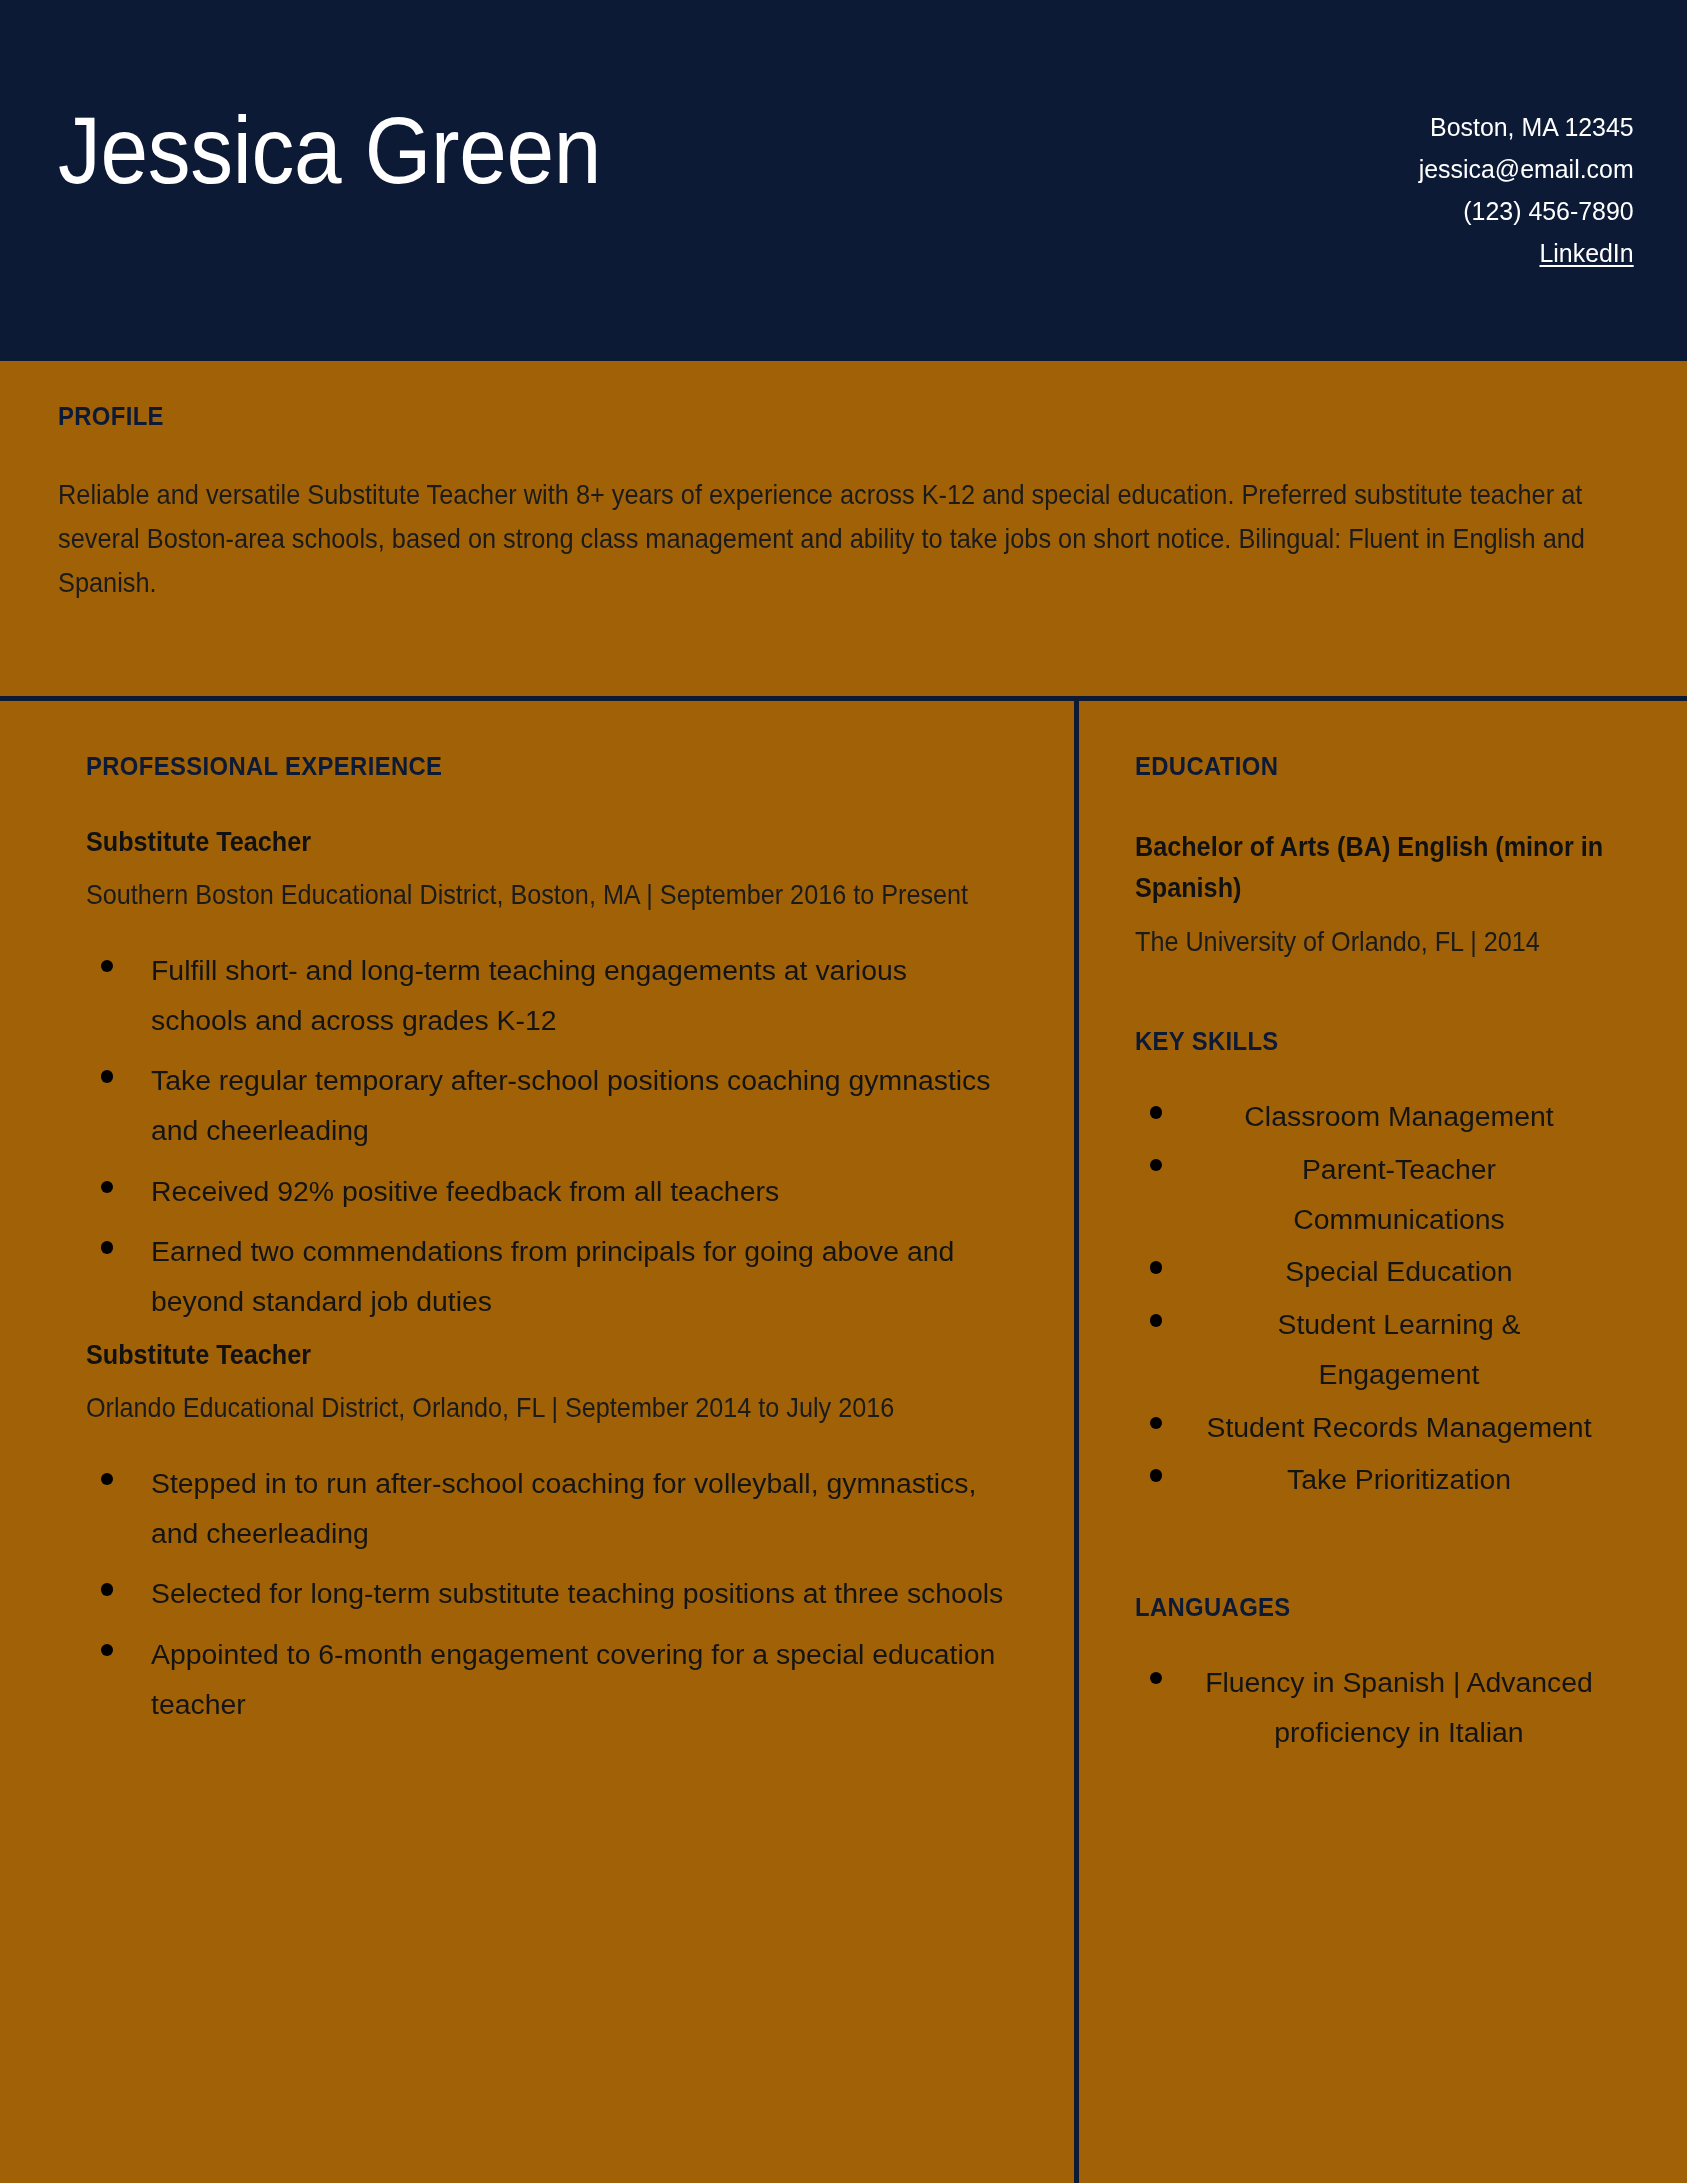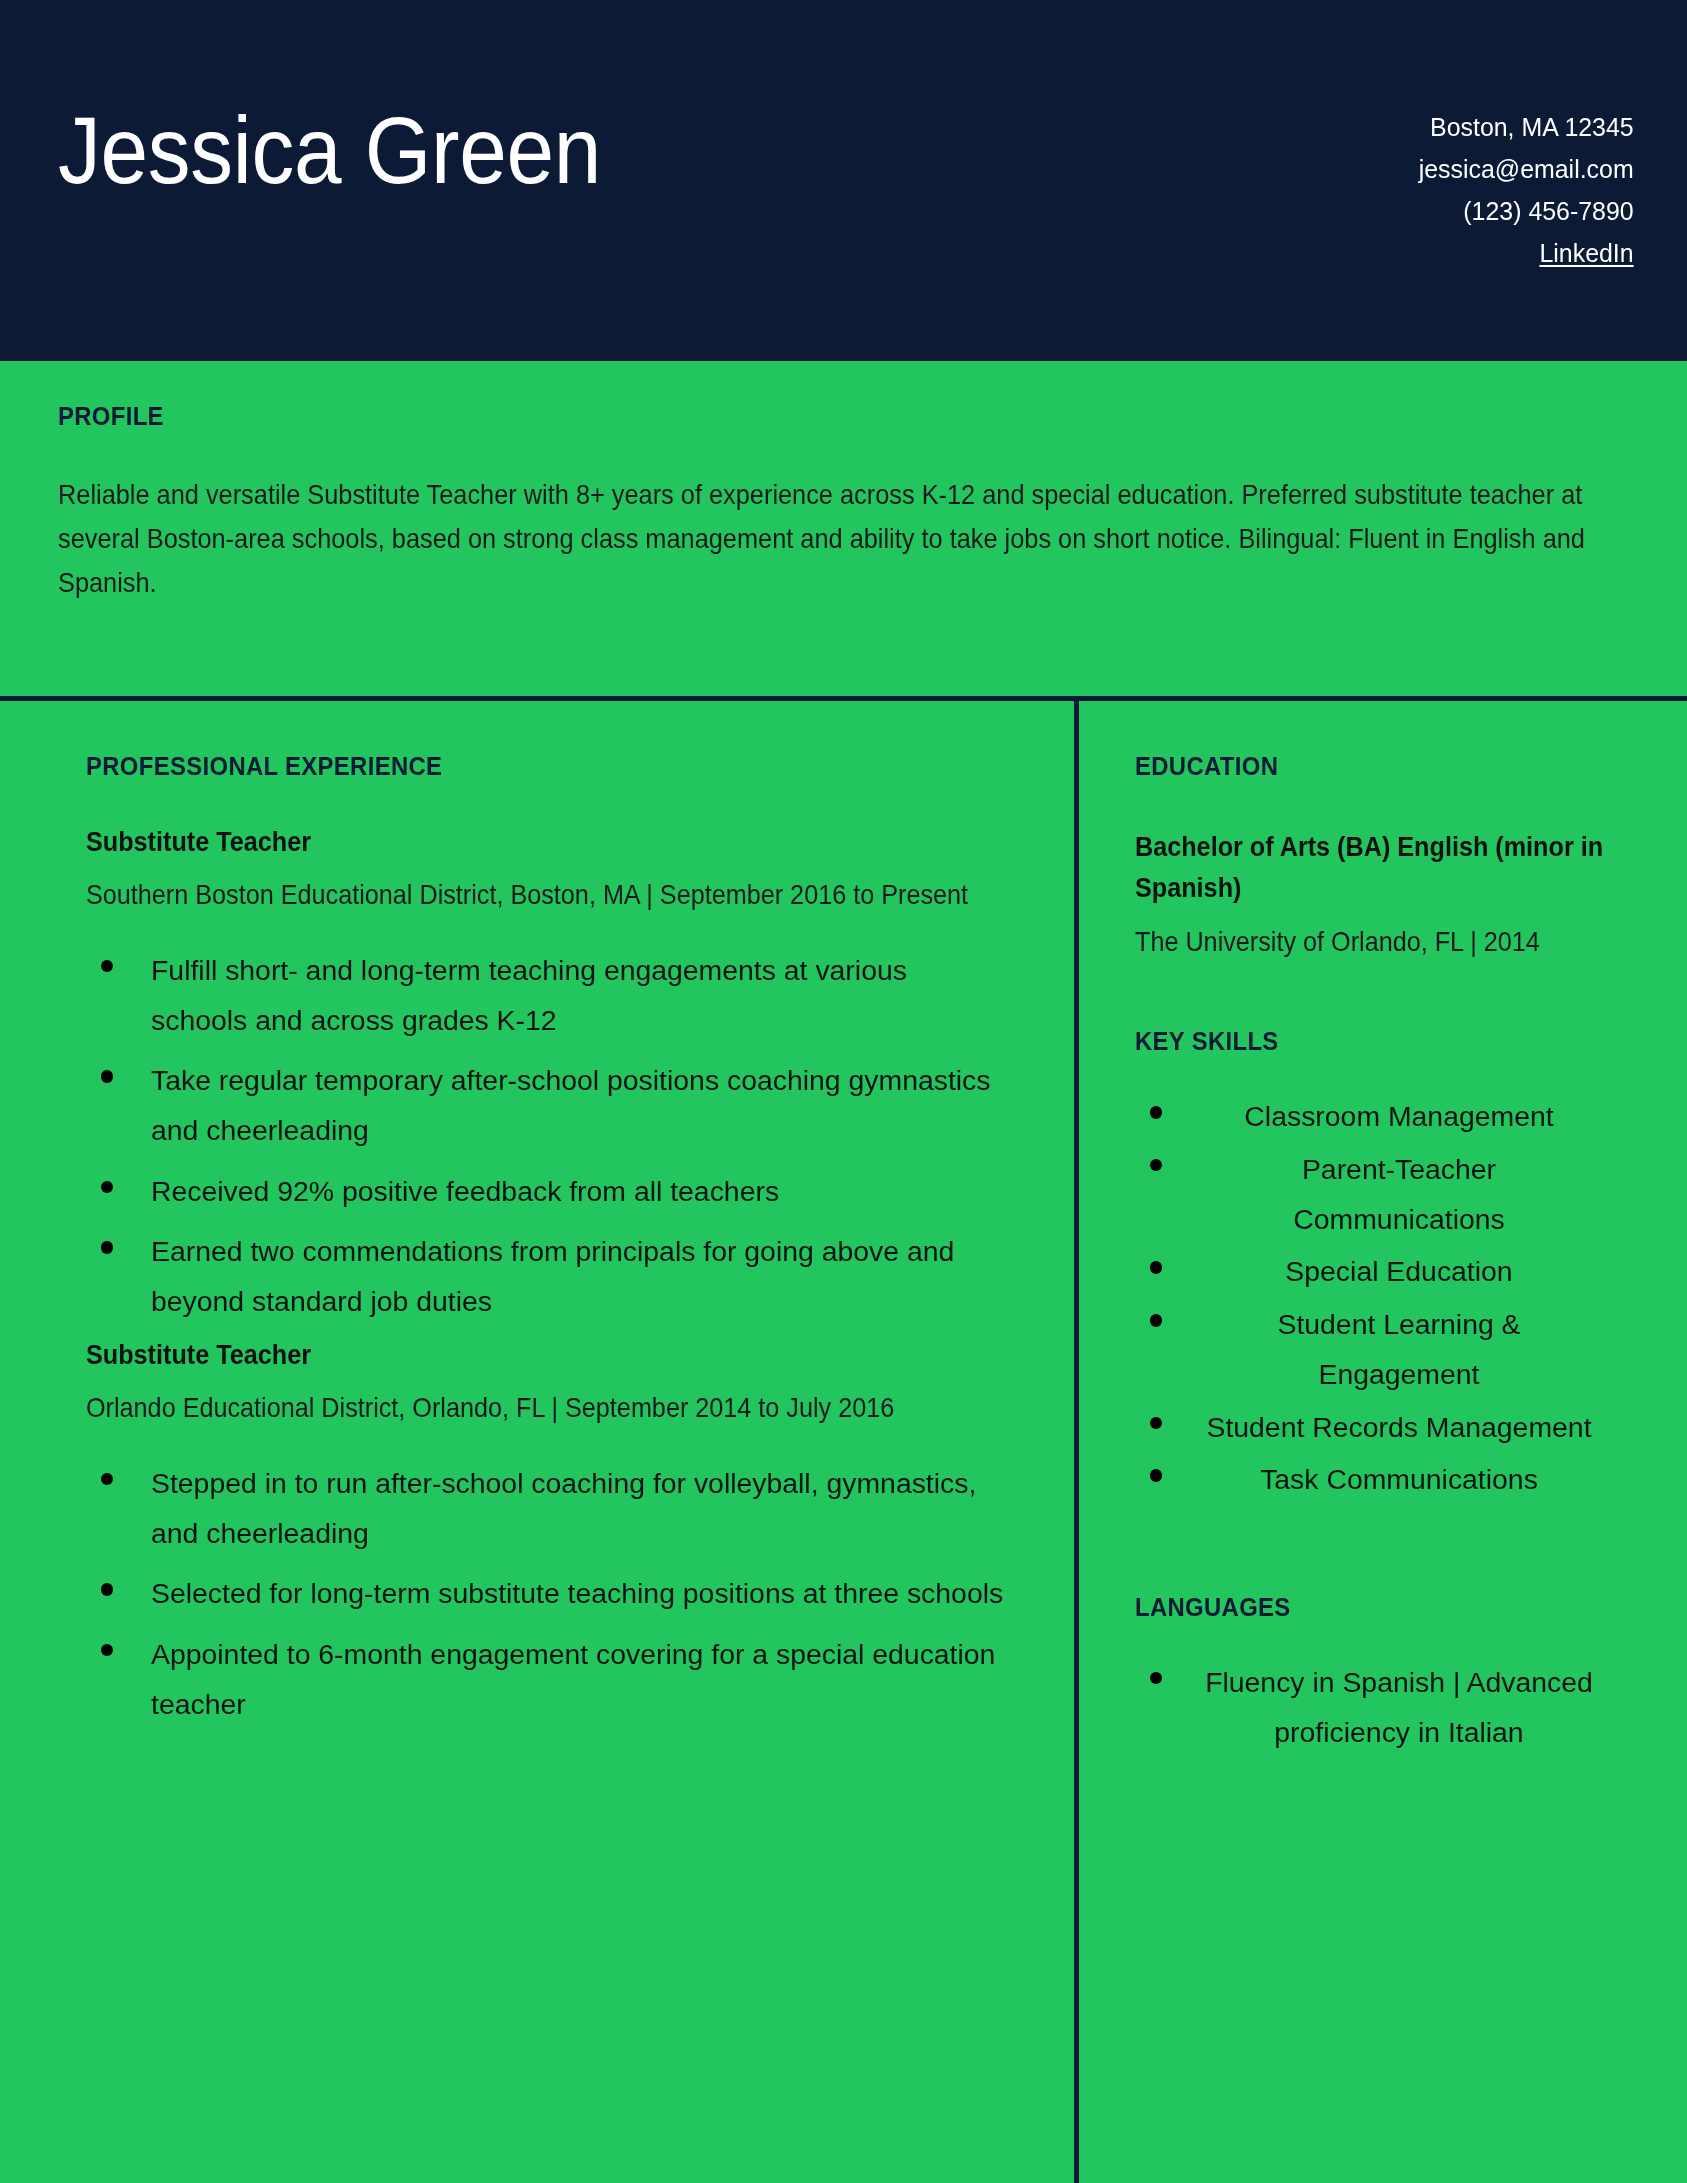--- a/index.html
+++ b/index.html
@@ -9,21 +9,21 @@
   }
   body {
     font-family: "Liberation Sans", sans-serif;
     -webkit-font-smoothing: antialiased;
   }
 
   .page {
     position: relative;
     width: 1687px;
     height: 2183px;
-    background: #22c55e;
+    background: #a16207;
     overflow: hidden;
     box-sizing: border-box;
   }
 
   
   .header-band {
     position: absolute;
     left: 0;
     top: 0;
     width: 1687px;
@@ -284,21 +284,21 @@
 
     <div class="block-gap-lg"></div>
 
     <div class="section-heading">KEY SKILLS</div>
     <ul class="bullets">
       <li>Classroom Management</li>
       <li>Parent-Teacher Communications</li>
       <li>Special Education</li>
       <li>Student Learning &amp; Engagement</li>
       <li>Student Records Management</li>
-      <li>Task Communications</li>
+      <li>Take Prioritization</li>
     </ul>
 
     <div class="block-gap-xl"></div>
 
     <div class="section-heading">LANGUAGES</div>
     <ul class="bullets">
       <li>Fluency in Spanish | Advanced proficiency in Italian</li>
     </ul>
 
   </div>

